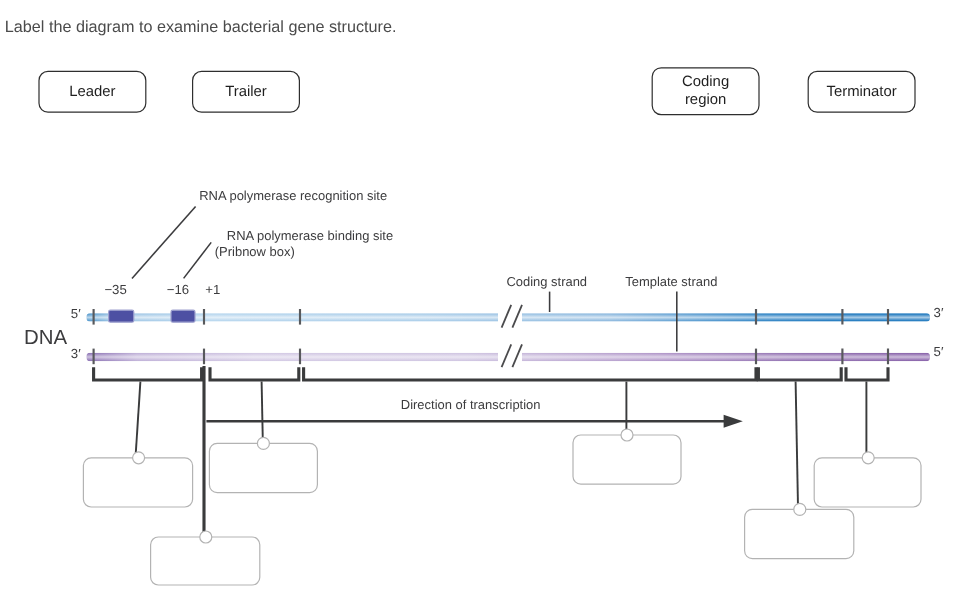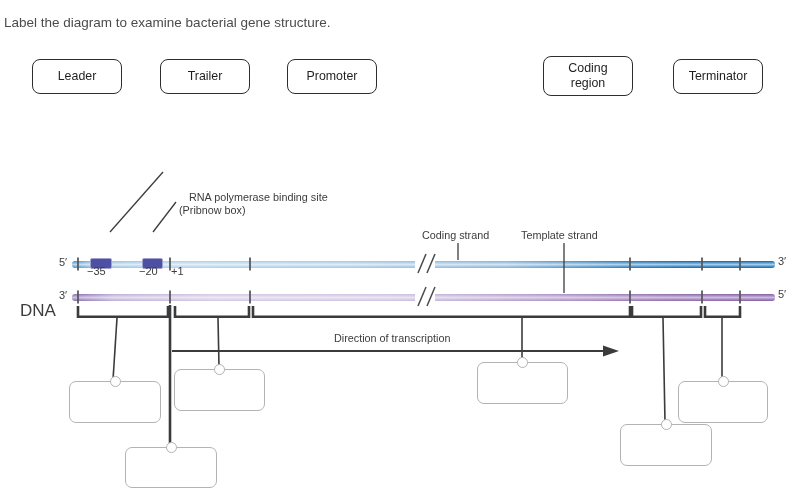--- a/index.html
+++ b/index.html
@@ -13,21 +13,21 @@
   .chip{
     position:absolute;width:90px;box-sizing:border-box;
     border:1.5px solid #2e2e2e;border-radius:8px;background:#fff;
     display:flex;align-items:center;justify-content:center;text-align:center;
     font-size:12.4px;line-height:1.18;color:#1f1f1f;cursor:grab;
   }
   .chip1{top:59px;height:35px;padding:2px 5px;align-items:center;}
   .chip2{top:56px;height:40px;padding:2px 13px;}
   
   .lbl{font-size:10.8px;color:#3c3c3e;}
-  .num{font-size:11px;color:#3c3c3e;margin-top:29px;}
+  .num{font-size:11px;color:#3c3c3e;}
   .prime{font-size:11px;color:#3c3c3e;}
   
   .strand{position:absolute;left:72px;width:703px;height:6.5px;border-radius:3px;}
   .strand-blue{
     top:261px;
     background:
       linear-gradient(to bottom, rgba(255,255,255,0) 8%, rgba(255,255,255,.62) 50%, rgba(255,255,255,0) 92%),
       linear-gradient(to right,#4b94cb 0%,#9cc4e4 3%,#b7d6ee 15%,#aacde9 40%,#8cb8de 62%,#2e83c4 80%,#1b76bd 88%,#1b76bd 100%);
   }
   .strand-purple{
@@ -55,23 +55,20 @@
 
 <div class="stage">
 
   <div class="abs title">Label the diagram to examine bacterial gene structure.</div>
 
   <div class="chip chip1" style="left:32px">
       <span>Leader</span>
     </div>
   <div class="chip chip1" style="left:160px">
       <span>Trailer</span>
-    </div>
-  <div class="chip chip1" style="left:287px">
-      <span>Promoter</span>
     </div>
   <div class="chip chip2" style="left:543px">
       <span style="white-space:normal">Coding region</span>
     </div>
   <div class="chip chip1" style="left:673px">
       <span>Terminator</span>
     </div>
 
   <div class="strand strand-blue"></div>
   <div class="strand strand-purple"></div>
@@ -127,24 +124,25 @@
       <line x1="663" y1="318" x2="665" y2="422"></line>
       <line x1="722" y1="318" x2="722" y2="379"></line>
     </g>
 
     <g>
       <line x1="172" y1="351" x2="604" y2="351" stroke="#3a3b3c" stroke-width="2"></line>
       <polygon points="603,345.6 619,351 603,356.4" fill="#3a3b3c"></polygon>
     </g>
   </svg>
 
+  <div class="abs lbl" style="left:166px;top:158px">RNA polymerase recognition site</div>
   <div class="abs lbl" style="left:189px;top:191px">RNA polymerase binding site</div>
   <div class="abs lbl" style="left:179px;top:204px">(Pribnow box)</div>
   <div class="abs num" style="left:87px;top:236px">−35</div>
-  <div class="abs num" style="left:139px;top:236px">−20</div>
+  <div class="abs num" style="left:139px;top:236px">−16</div>
   <div class="abs num" style="left:171px;top:236px">+1</div>
   <div class="abs lbl" style="left:422px;top:229px">Coding strand</div>
   <div class="abs lbl" style="left:521px;top:229px">Template strand</div>
   <div class="abs num" style="left:20px;top:272px;font-size:17px">DNA</div>
   <div class="abs prime" style="left:59px;top:256px">5′</div>
   <div class="abs prime" style="left:59px;top:289px">3′</div>
   <div class="abs prime" style="left:778px;top:255px">3′</div>
   <div class="abs prime" style="left:778px;top:288px">5′</div>
   <div class="abs lbl" style="left:334px;top:332px">Direction of transcription</div>
 

